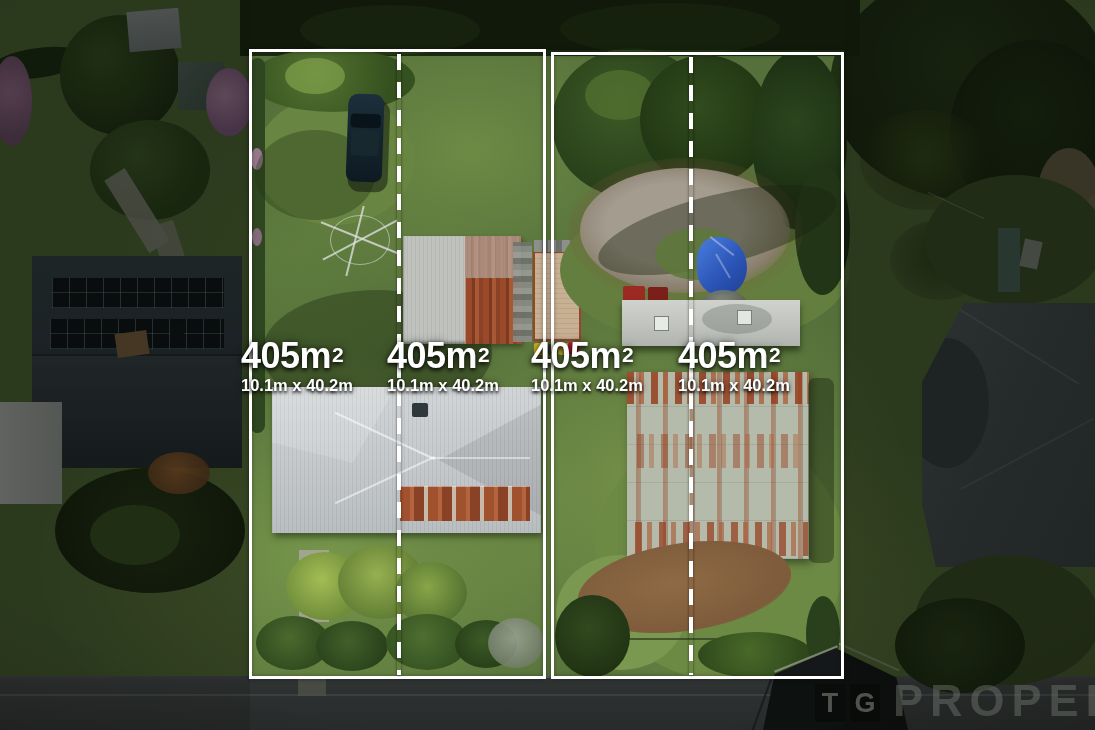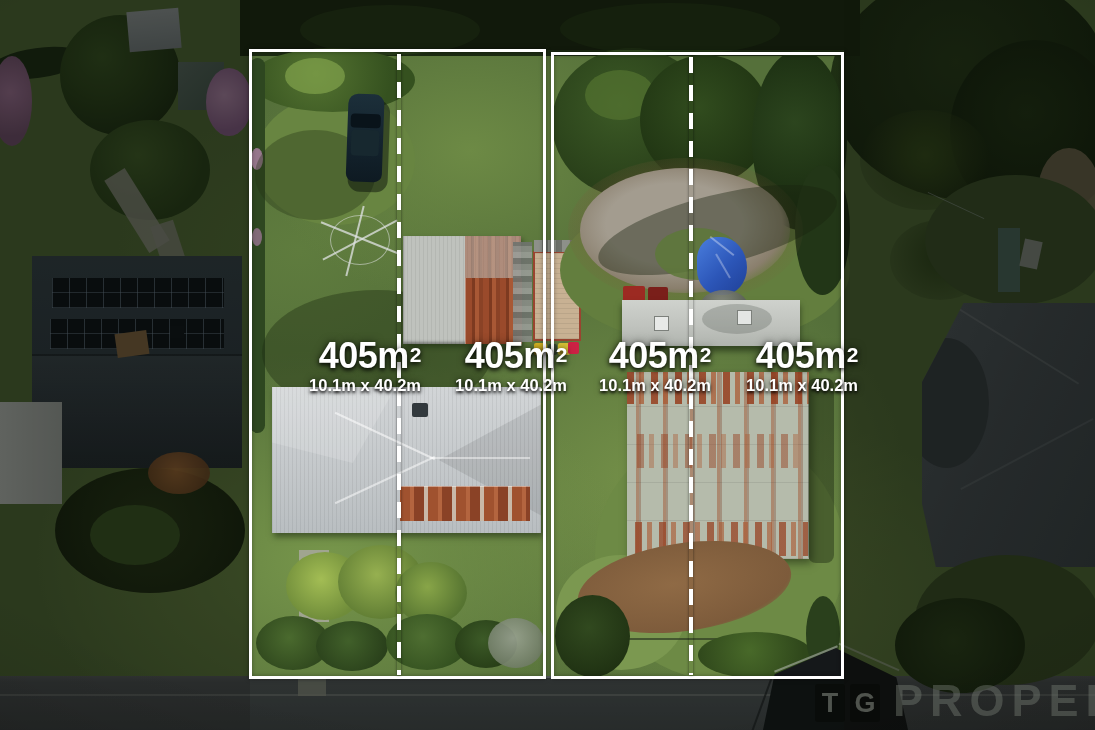--- a/index.html
+++ b/index.html
@@ -36,21 +36,21 @@
   .rustband{
     background-image:repeating-linear-gradient(90deg, rgba(150,62,30,.85) 0 7px, rgba(0,0,0,0) 7px 12px, rgba(170,84,44,.7) 12px 17px, rgba(0,0,0,0) 17px 24px);
   }
   .shade{background:rgba(5,8,4,.52)}
   .dash-v{
     width:4px;
     background-image:repeating-linear-gradient(180deg,#ffffff 0 16px, rgba(0,0,0,0) 16px 28px);
     box-shadow:0 0 3px rgba(0,0,0,.55);
   }
   .rect{border:3px solid #fff;box-sizing:border-box;box-shadow:0 0 4px rgba(0,0,0,.5), inset 0 0 4px rgba(0,0,0,.35)}
-  .lot-label{width:180px;text-align:right;color:#fff;z-index:40}
+  .lot-label{width:180px;text-align:left;color:#fff;z-index:40}
   .lot-label .big{font-size:36px;font-weight:800;line-height:38px;letter-spacing:-.5px;text-shadow:0 2px 4px rgba(0,0,0,.9),0 0 8px rgba(0,0,0,.55)}
   .lot-label .big sup{font-size:21px;font-weight:800;vertical-align:6px;margin-left:1px}
   .lot-label .dims{font-size:16.5px;font-weight:700;margin-top:1px;text-shadow:0 2px 3px rgba(0,0,0,.9),0 0 6px rgba(0,0,0,.6)}
   .wm-tile{
     width:30px;height:38px;border-radius:3px;background:rgba(8,10,6,.55);
     color:rgba(150,156,146,.5);font-size:27px;font-weight:700;
     display:flex;align-items:center;justify-content:center;z-index:50
   }
   .wm-text{
     color:rgba(116,122,112,.45);font-size:45px;font-weight:700;letter-spacing:7px;

